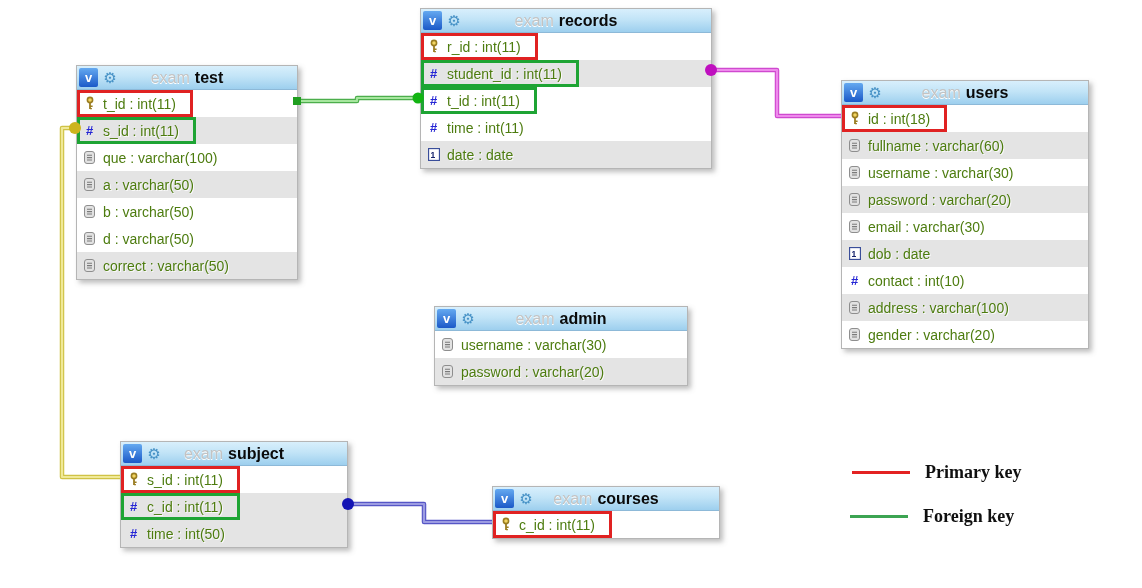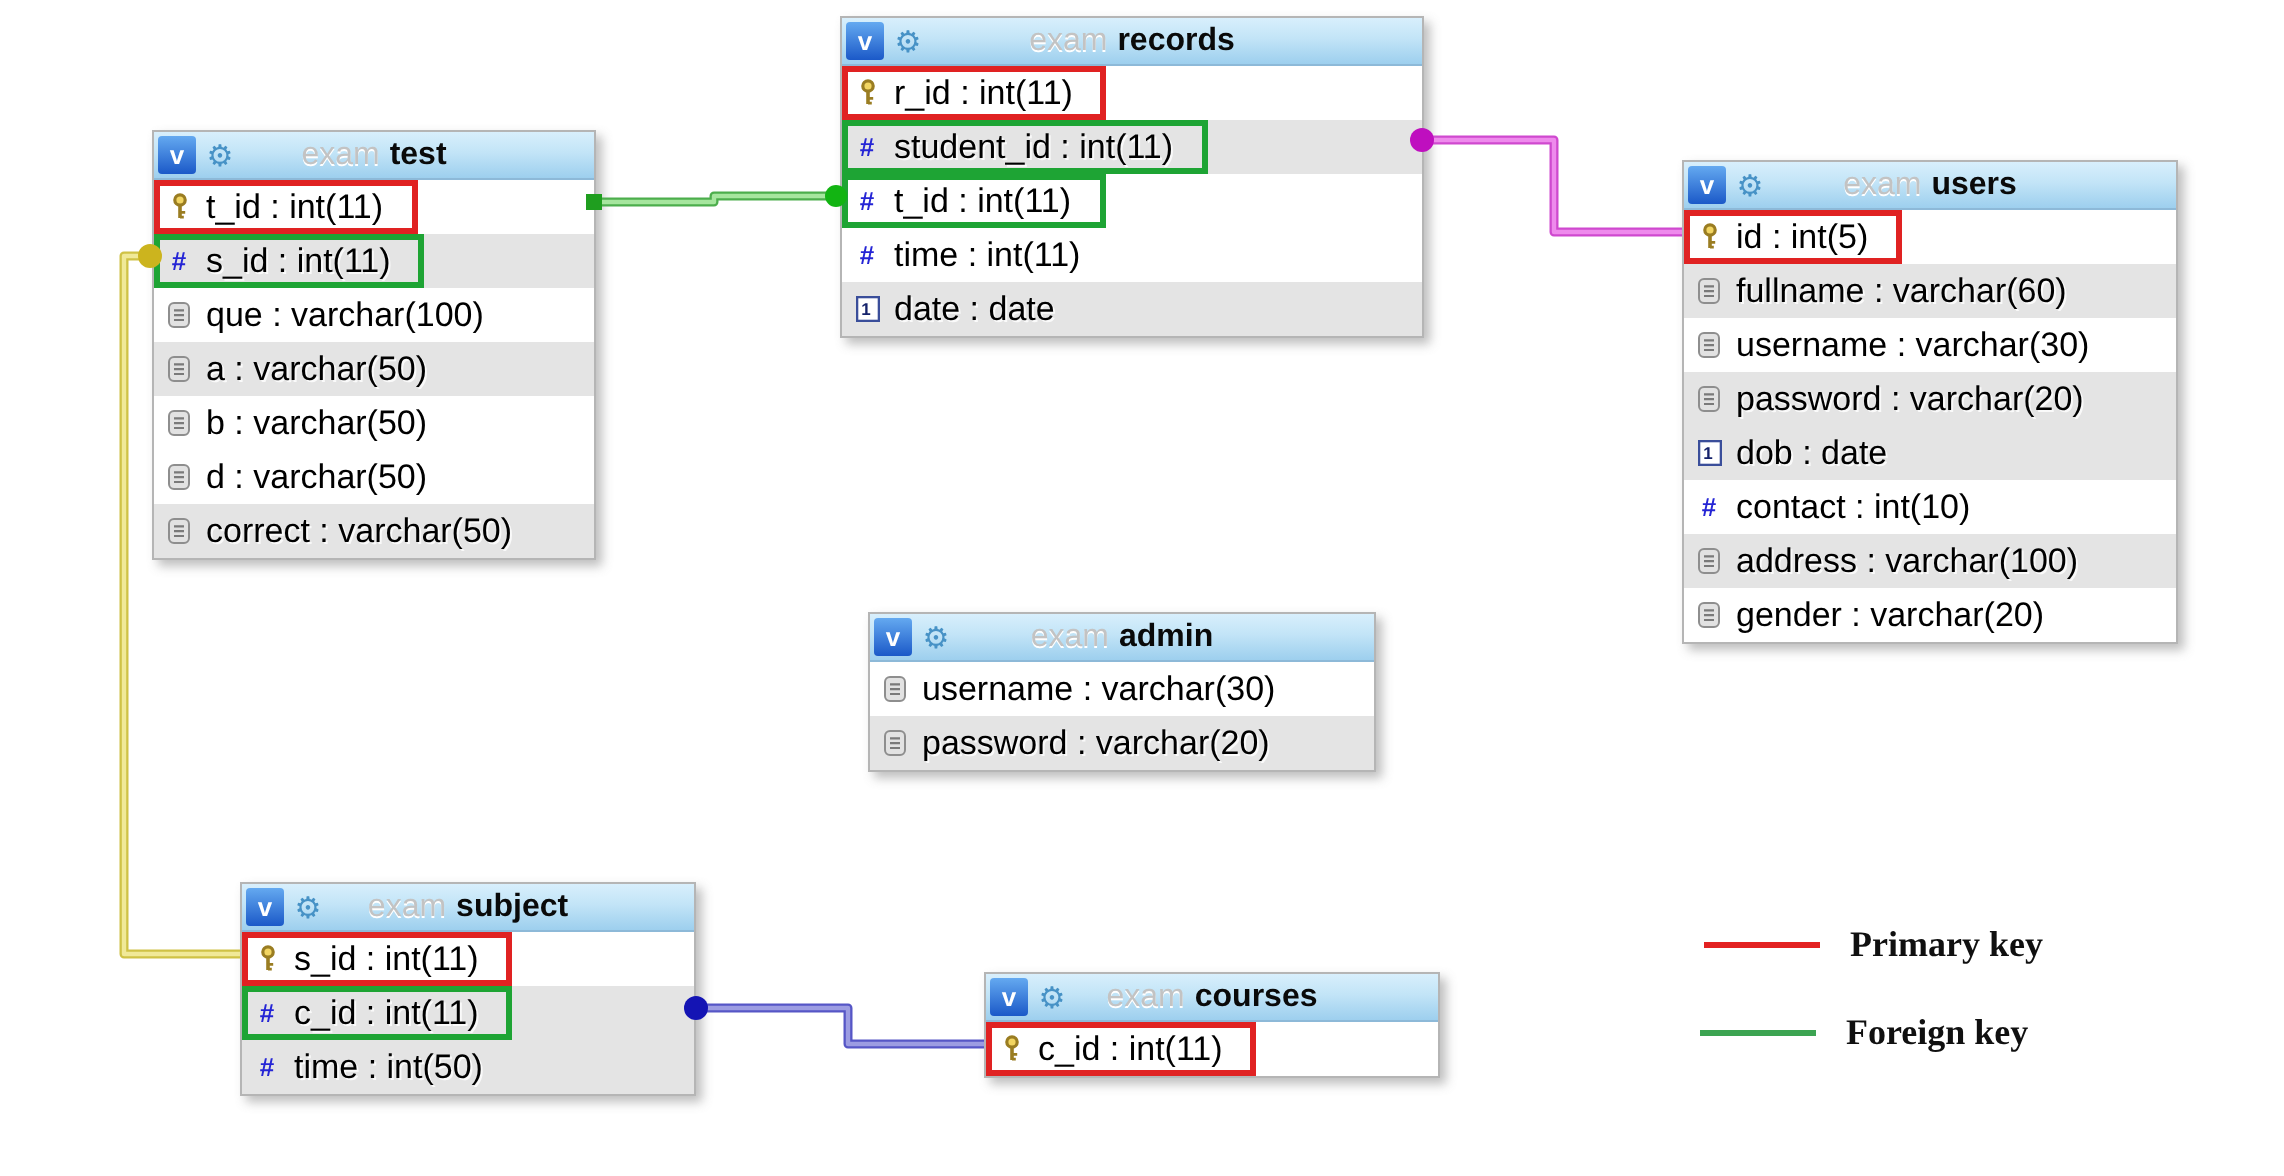--- a/index.html
+++ b/index.html
@@ -19,21 +19,21 @@
   .gear{position:relative;z-index:2;width:22px;flex:none;color:#4792c6;font-size:15px;
         text-align:center;cursor:pointer;}
   .trow{height:27px;display:flex;align-items:stretch;background:#fff;}
   .trow.alt{background:#e4e4e4;}
   .cell{display:inline-flex;align-items:center;gap:6px;padding:0 14px 0 2px;
         border:3px solid transparent;box-sizing:border-box;height:100%;max-width:100%;}
   .cell.pk{border-color:#e02222;}
   .cell.fk{border-color:#1ea434;}
   .ic{width:15px;flex:none;display:inline-flex;align-items:center;justify-content:center;}
   .ic-num{color:#2525d5;font-weight:bold;font-size:13px;line-height:1;}
-  .ctext{font-size:17px;color:#000000;white-space:nowrap;
+  .ctext{font-size:14px;color:#4d7c0f;white-space:nowrap;
          text-shadow:1px 1px 0 rgba(255,255,255,.8);}
   svg.overlay{position:absolute;left:0;top:0;z-index:5;pointer-events:none;}
   .legend-item{position:absolute;display:flex;align-items:center;z-index:3;}
   .legend-line{display:inline-block;width:58px;height:3px;}
   .legend-label{margin-left:15px;font-family:"Liberation Serif",serif;font-weight:bold;
                 font-size:18px;color:#101010;}
 </style>
 </head>
 <body>
 
@@ -190,21 +190,21 @@
       </div>
       <div class="trow">
         <span class="cell pk">
           <span class="ic">
             <svg width="12" height="15" viewBox="0 0 12 15">
               <circle cx="6" cy="4" r="2.6" fill="#f2d562" stroke="#9a7d22" stroke-width="1.6"></circle>
               <path d="M6 6.5 V13" stroke="#9a7d22" stroke-width="1.8" fill="none"></path>
               <path d="M6 10.2 h2.6 M6 12.6 h1.9" stroke="#9a7d22" stroke-width="1.4" fill="none"></path>
             </svg>
           </span>
-          <span class="ctext">id : int(5)</span>
+          <span class="ctext">id : int(18)</span>
         </span>
       </div>
       <div class="trow alt">
         <span class="cell">
           <span class="ic">
             <svg width="11" height="13" viewBox="0 0 11 13">
               <rect x="0.5" y="0.5" width="10" height="12" rx="2.5" fill="#e2e2e2" stroke="#8e8e8e"></rect>
               <path d="M3 4.2h5M3 6.6h5M3 9h5" stroke="#7a7a7a" stroke-width="1.1" fill="none"></path>
             </svg>
           </span>
@@ -224,20 +224,31 @@
       </div>
       <div class="trow alt">
         <span class="cell">
           <span class="ic">
             <svg width="11" height="13" viewBox="0 0 11 13">
               <rect x="0.5" y="0.5" width="10" height="12" rx="2.5" fill="#e2e2e2" stroke="#8e8e8e"></rect>
               <path d="M3 4.2h5M3 6.6h5M3 9h5" stroke="#7a7a7a" stroke-width="1.1" fill="none"></path>
             </svg>
           </span>
           <span class="ctext">password : varchar(20)</span>
+        </span>
+      </div>
+      <div class="trow">
+        <span class="cell">
+          <span class="ic">
+            <svg width="11" height="13" viewBox="0 0 11 13">
+              <rect x="0.5" y="0.5" width="10" height="12" rx="2.5" fill="#e2e2e2" stroke="#8e8e8e"></rect>
+              <path d="M3 4.2h5M3 6.6h5M3 9h5" stroke="#7a7a7a" stroke-width="1.1" fill="none"></path>
+            </svg>
+          </span>
+          <span class="ctext">email : varchar(30)</span>
         </span>
       </div>
       <div class="trow alt">
         <span class="cell">
           <span class="ic">
             <svg width="12" height="13" viewBox="0 0 12 13">
               <rect x="0.5" y="0.5" width="11" height="12" fill="#fff" stroke="#3a4e9a" stroke-width="1.3"></rect>
               <text x="2.6" y="9.6" font-size="8.5" fill="#15226b" font-family="Liberation Sans, sans-serif" font-weight="bold">1</text>
             </svg>
           </span>

